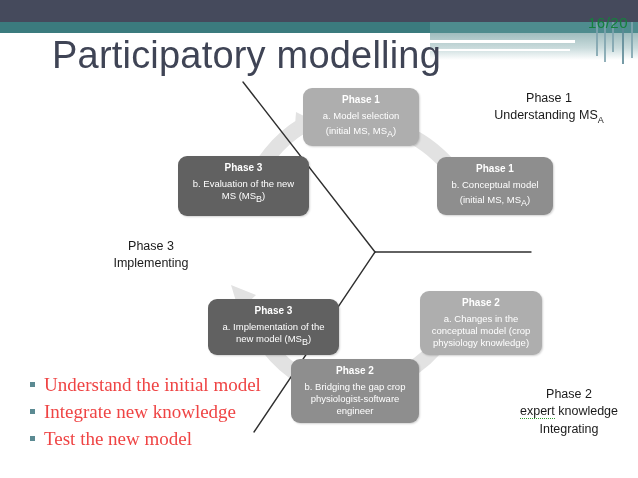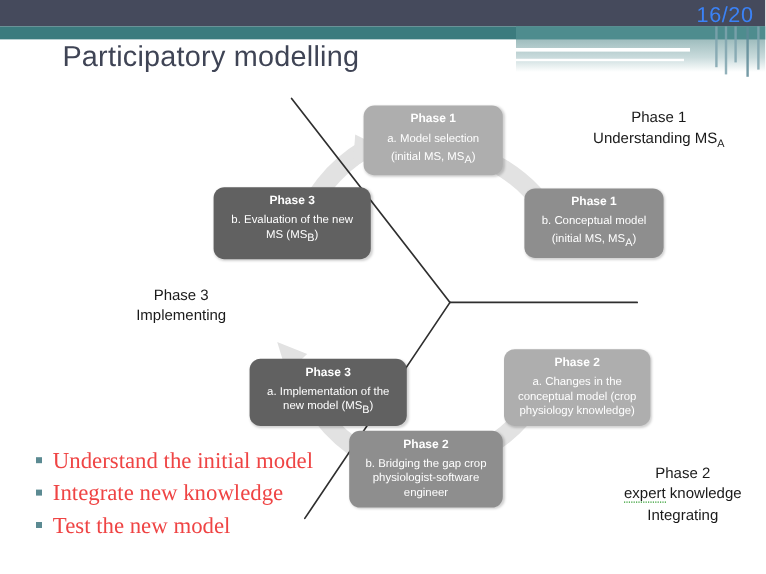--- a/index.html
+++ b/index.html
@@ -69,32 +69,32 @@
     opacity: .85;
   }
   .hdr-vline.v1 { left: 596px; height: 34px; }
   .hdr-vline.v2 { left: 604px; height: 40px; }
   .hdr-vline.v3 { left: 612px; height: 30px; }
   .hdr-vline.v4 { left: 622px; height: 42px; background:#5E8A96; }
   .hdr-vline.v5 { left: 631px; height: 36px; }
 
   .slide-number {
     position: absolute;
-    right: 10px; top: 2px;
-    color: #3b82f6;
-    font-size: 18px;
+    right: 10px; top: 14px;
+    color: #15803d;
+    font-size: 15px;
     letter-spacing: .5px;
     z-index: 6;
   }
 
   
   .title {
     position: absolute;
     left: 52px; top: 34px;
-    font-size: 24px;
+    font-size: 38px;
     color: #3F4455;
     letter-spacing: .2px;
     white-space: nowrap;
     z-index: 5;
   }
 
   
   .diagram {
     position: absolute;
     left: 0; top: 0;

